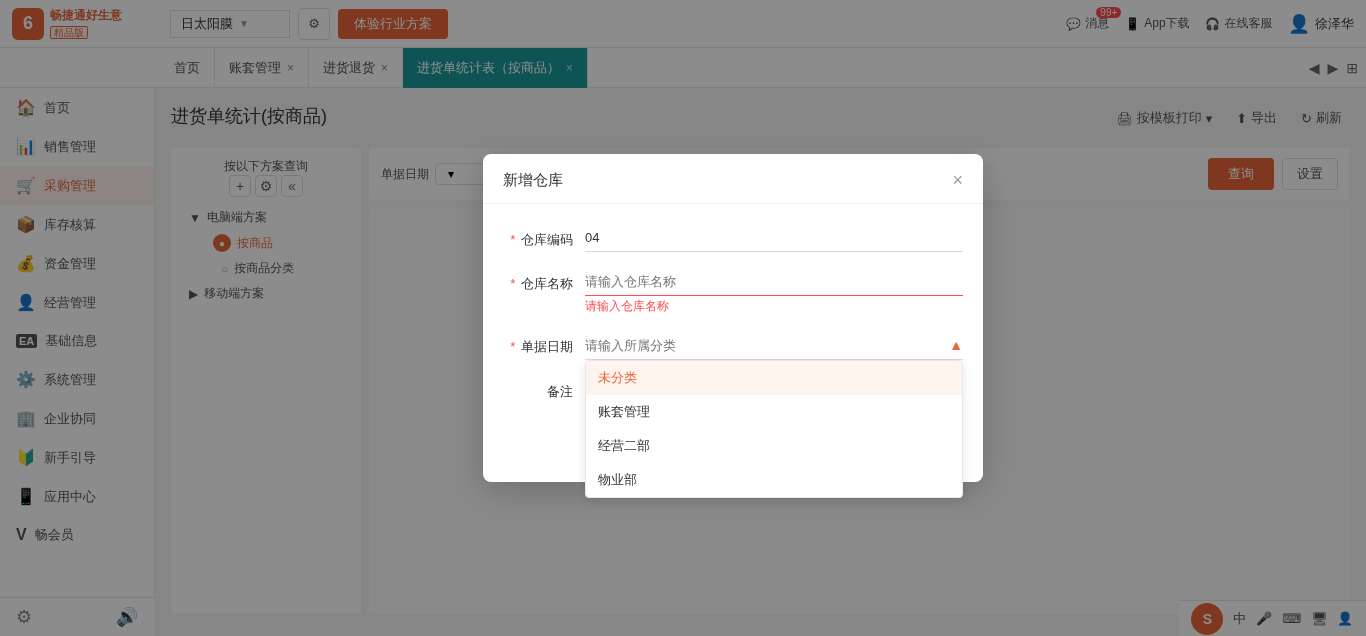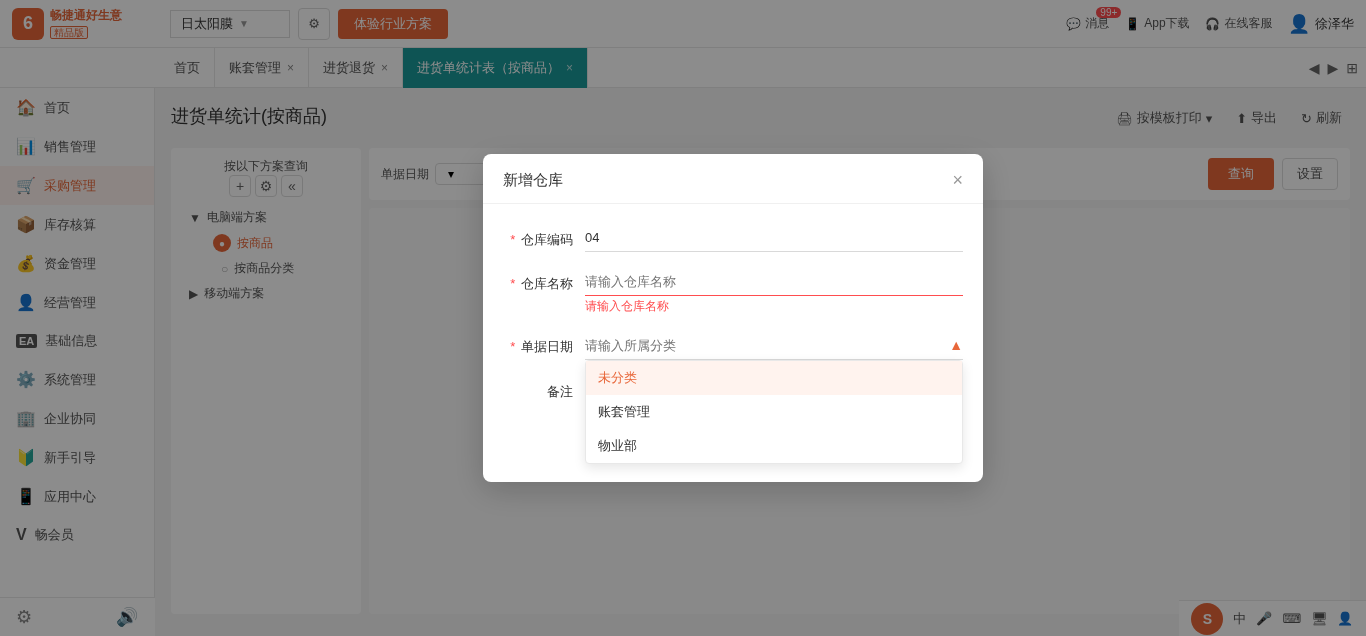--- a/index.html
+++ b/index.html
@@ -432,20 +432,21 @@
       </div>
       <div class="form-control category-wrap">
         <div class="category-input-row">
           <input type="text" placeholder="请输入所属分类" style="flex: 1 1 0%; border: none; outline: none; font-size: 13px;">
           <span class="category-arrow">▲</span>
         </div>
 
         <div class="dropdown-list">
           <div class="dropdown-item selected">未分类</div>
           <div class="dropdown-item">账套管理</div>
+          <div class="dropdown-item">经营二部</div>
           <div class="dropdown-item">物业部</div>
         </div>
       </div>
     </div>
 
     <div class="form-row">
       <div class="form-label">
         <span>备注</span>
       </div>
       <div class="form-control">

